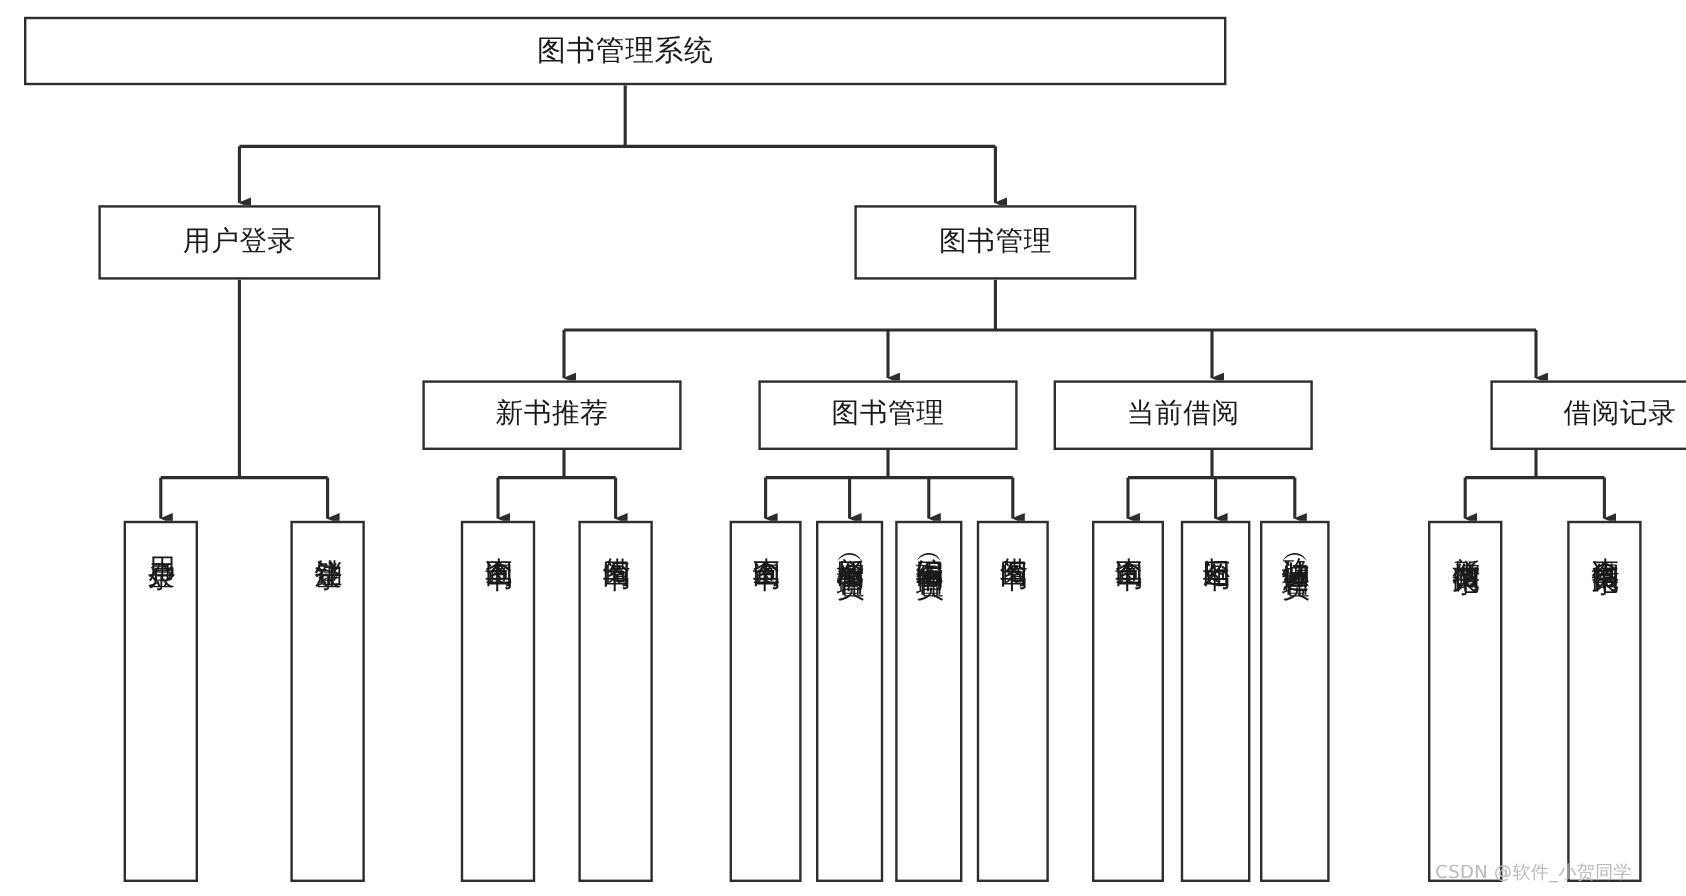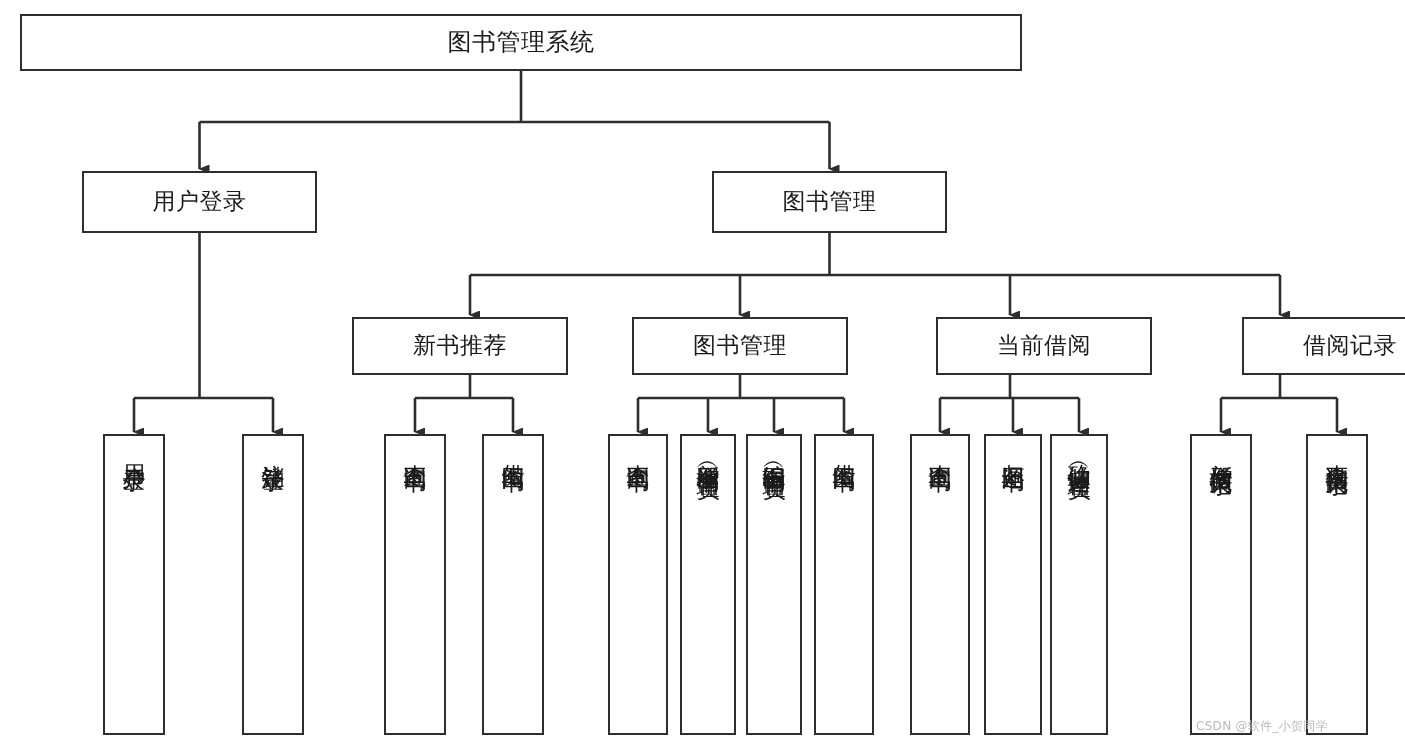--- a/index.html
+++ b/index.html
@@ -53,21 +53,21 @@
     writing-mode: vertical-rl;
     text-orientation: upright;
     font-size: 23px;
     line-height: 1.25;
     letter-spacing: 2px;
     white-space: nowrap;
   }
   .node.root .node-label { font-size: 24px; }
   .watermark {
     position: absolute;
-    font-size: 12px;
+    font-size: 15px;
     color: #b9b9b9;
     white-space: nowrap;
     letter-spacing: 0.3px;
   }
 </style>
 </head>
 <body>
 
 <div id="canvas">
   <svg class="edges" viewBox="0 0 1405 747">
@@ -122,21 +122,21 @@
       </div>
       <div class="node horizontal" style="left: 712px; top: 171px; width: 235px; height: 62px;">
         <span class="node-label">图书管理</span>
       </div>
       <div class="node horizontal" style="left: 352px; top: 317px; width: 216px; height: 58px;">
         <span class="node-label">新书推荐</span>
       </div>
       <div class="node horizontal" style="left: 632px; top: 317px; width: 216px; height: 58px;">
         <span class="node-label">图书管理</span>
       </div>
-      <div class="node horizontal" style="left: 936px; top: 317px; width: 216px; height: 58px;">
+      <div class="node horizontal" style="left: 878px; top: 317px; width: 216px; height: 58px;">
         <span class="node-label">当前借阅</span>
       </div>
       <div class="node horizontal" style="left: 1242px; top: 317px; width: 216px; height: 58px;">
         <span class="node-label">借阅记录</span>
       </div>
       <div class="node vertical" style="left: 103px; top: 434px; width: 62px; height: 301px;">
         <span class="node-label">用户登录</span>
       </div>
       <div class="node vertical" style="left: 242px; top: 434px; width: 62px; height: 301px;">
         <span class="node-label">注销登录</span>

